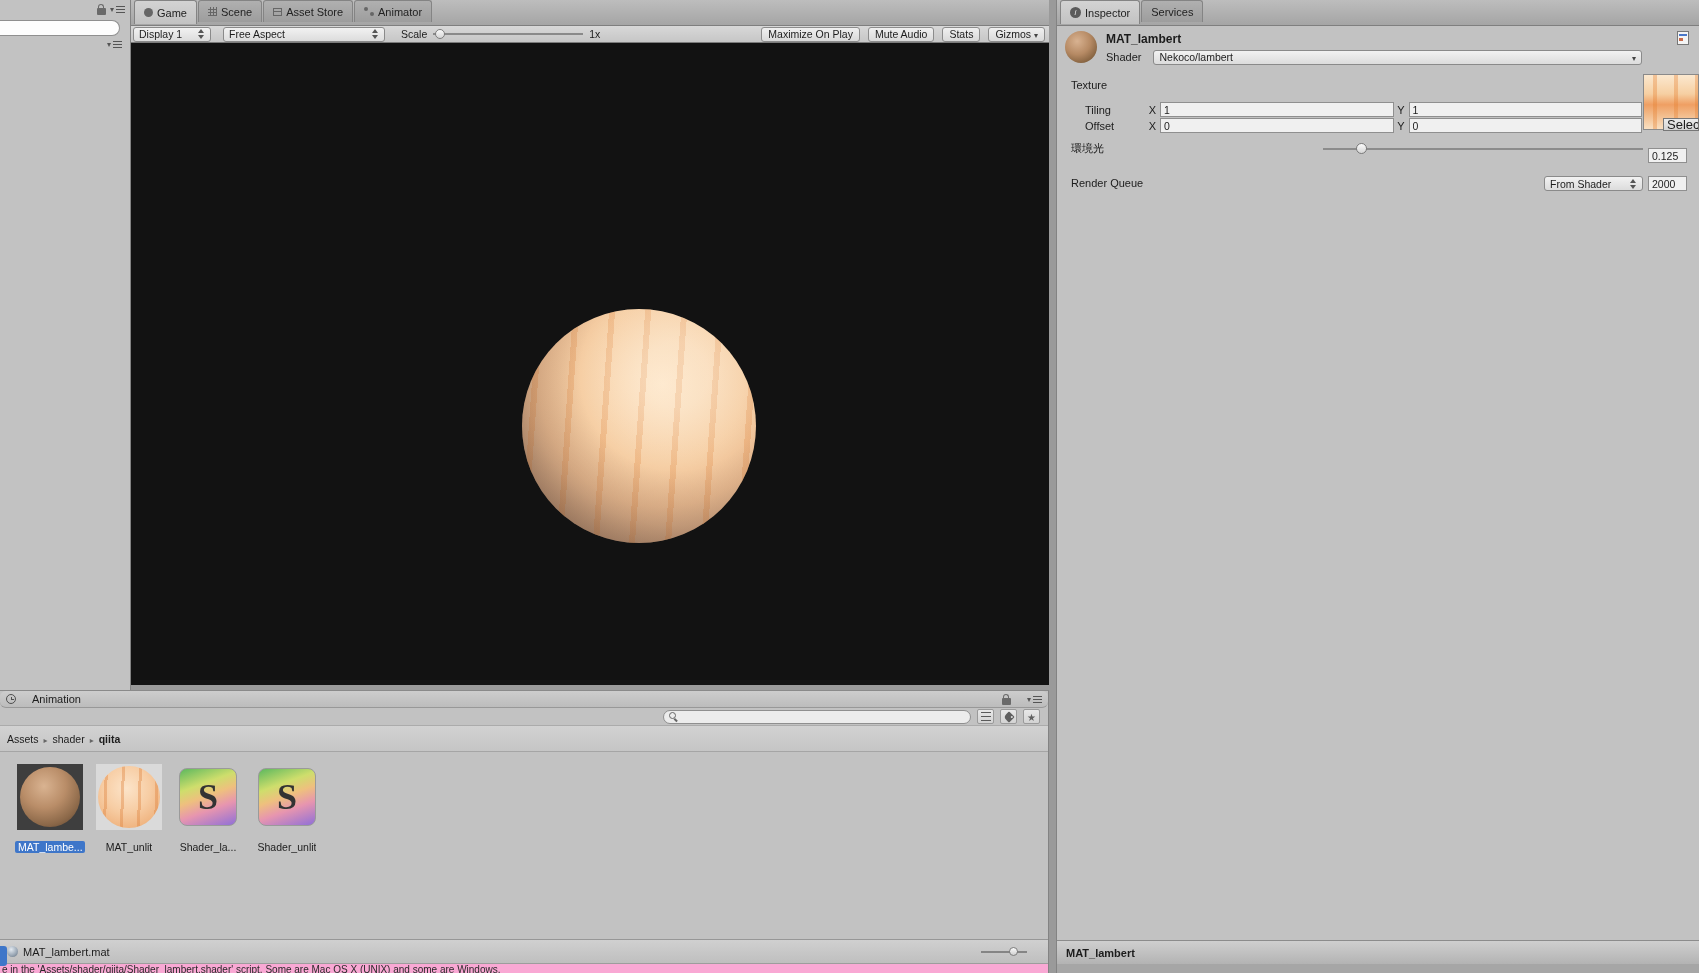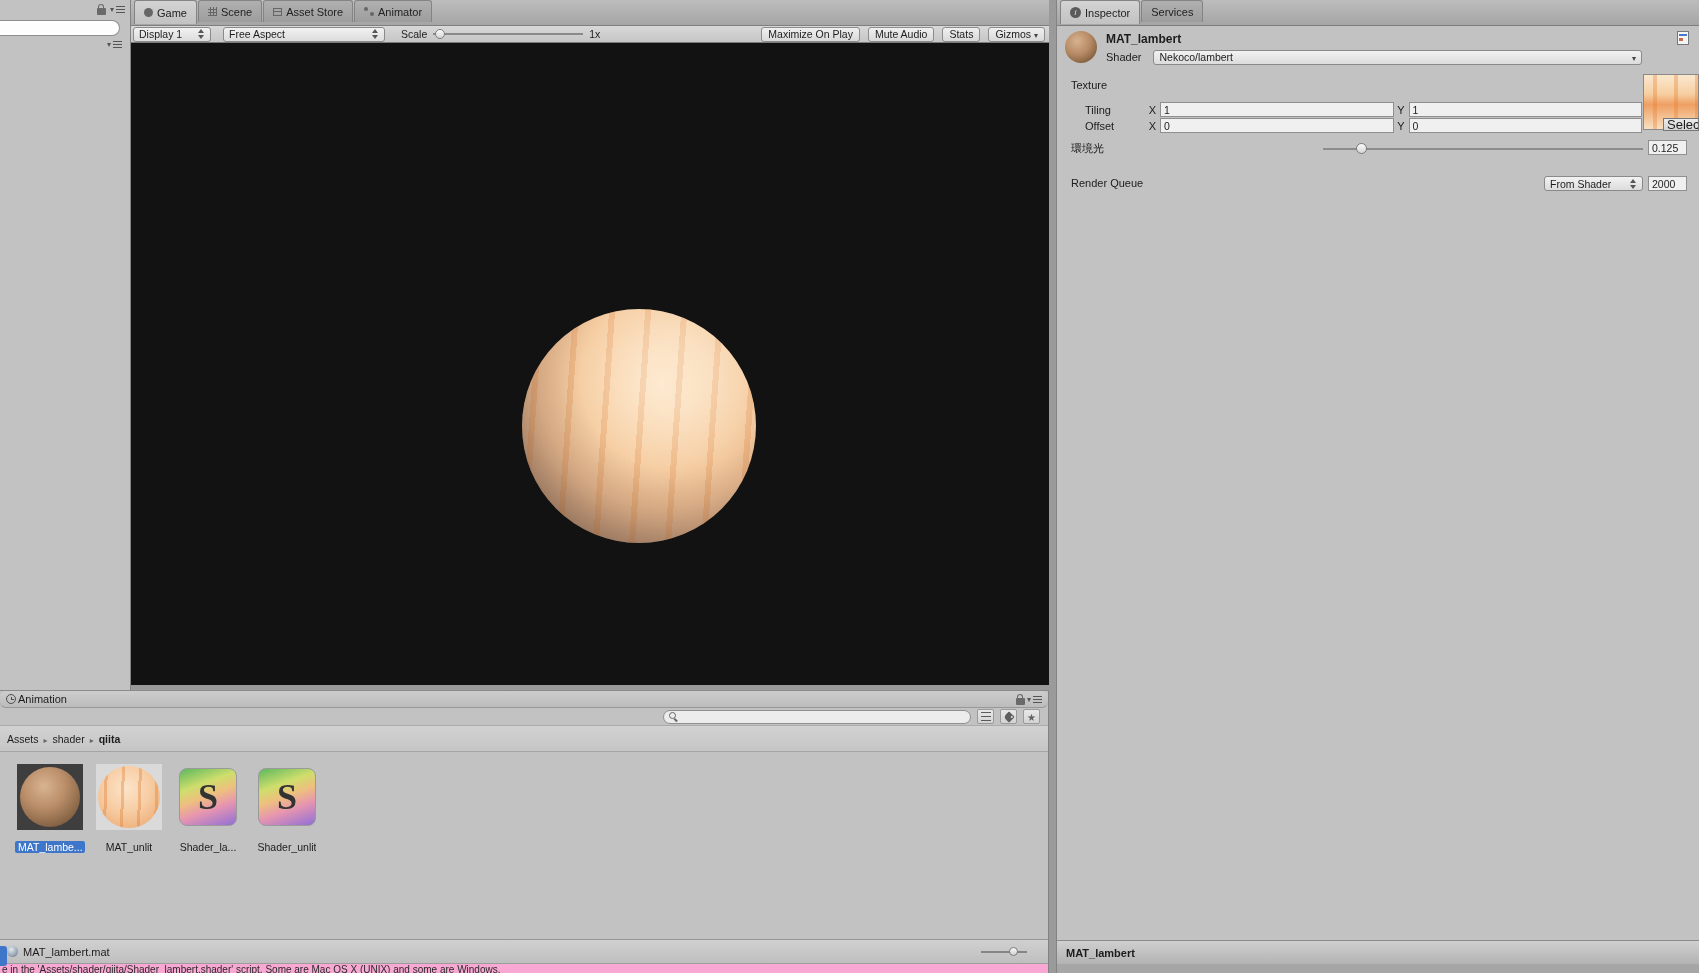--- a/index.html
+++ b/index.html
@@ -76,21 +76,21 @@
   .viewport { flex:1; position:relative; background:#121212; }
 
   .sphere { position:absolute; left:391px; top:266px; width:234px; height:234px; border-radius:50%;
     background: radial-gradient(circle at 60% 32%, #fde4c4 0%, #f6cfa5 38%, #ecbd93 58%, #c59c7e 82%, #8f715d 100%); }
   .sphere .stripes { position:absolute; inset:0; border-radius:50%;
     background: repeating-linear-gradient(94deg, rgba(226,138,70,0) 0 15px, rgba(222,132,62,0.32) 15px 21px, rgba(226,138,70,0) 21px 36px); opacity:.85; }
   .sphere .shade { position:absolute; inset:0; border-radius:50%;
     background: radial-gradient(circle at 66% 28%, rgba(255,248,238,0.28) 0 14%, rgba(0,0,0,0) 42%, rgba(64,42,30,0.18) 66%, rgba(52,34,24,0.55) 100%); }
 
   
-  .anim-header { height:17px; background:linear-gradient(#cdcdcd,#bcbcbc); border-bottom:1px solid #989898; display:flex; align-items:center; gap:2px; padding:0 6px;border-radius:6px; }
+  .anim-header { height:17px; background:linear-gradient(#cdcdcd,#bcbcbc); border-bottom:1px solid #989898; display:flex; align-items:center; gap:16px; padding:0 6px;border-radius:6px; }
   .bp-spacer { flex:1; }
   .search-row { height:18px; display:flex; align-items:center; padding:0 8px; gap:6px; border-bottom:1px solid #ababab; }
   .search-box { width:308px; height:14px; border:1px solid #8f8f8f; border-radius:7px; background:#ececec; display:flex; align-items:center; padding:0 5px; gap:4px; }
   .search-box input { flex:1; border:none; background:transparent; font-size:10px; outline:none; height:12px; }
   .sr-icon { width:17px; height:15px; display:flex; align-items:center; justify-content:center; border:1px solid #9a9a9a; border-radius:2px; background:linear-gradient(#e8e8e8,#d3d3d3); }
   .crumb-row { height:26px; display:flex; align-items:center; gap:5px; padding:0 7px; background:linear-gradient(#d2d2d2,#c5c5c5); border-bottom:1px solid #a5a5a5; }
   .crumb { font-size:10.5px; }
   .crumb.bold { font-weight:bold; }
   .crumb-sep::after { content:"\25B8"; color:#666; font-size:8px; }
   .proj-grid { flex:1; display:flex; align-items:flex-start; gap:9px; padding:12px 0 0 15px; position:relative; }
@@ -134,21 +134,21 @@
   .prow input.field { flex:1; min-width:0; }
   .tex-thumb { position:absolute; top:74px; right:0; width:56px; height:56px; border:1px solid #8a8a8a;
     background: linear-gradient(180deg, #fbe8cf 0%, #f6cfa2 35%, #ef9f63 55%, #f3bd8d 75%, #f9e0c2 100%); overflow:hidden; }
   .tex-thumb::after { content:""; position:absolute; inset:0;
     background: repeating-linear-gradient(90deg, rgba(230,130,50,0) 0 9px, rgba(228,126,46,0.35) 9px 13px, rgba(230,130,50,0) 13px 21px); }
   .select-btn { position:absolute; top:118px; right:0; width:36px; height:13px; border:1px solid #777; background:linear-gradient(#ececec,#d4d4d4); font-size:13px; line-height:11px; padding-left:3px; overflow:hidden; white-space:nowrap; }
   .amb-row { position:relative; height:16px; margin-top:7px; }
   .amb-label { position:absolute; left:14px; top:1px; }
   .amb-track { position:absolute; left:266px; top:8px; width:320px; height:2px; background:#8c8c8c; }
   .amb-knob { position:absolute; left:299px; top:3px; width:11px; height:11px; border-radius:50%; background:linear-gradient(#fbfbfb,#d6d6d6); border:1px solid #7a7a7a; }
-  .amb-value { position:absolute; left:591px; top:0; width:39px; }
+  .amb-value { position:absolute; left:591px; top:8px; width:39px; }
   .rq-row { position:relative; height:16px; margin-top:20px; }
   .rq-label { position:absolute; left:14px; top:1px; }
   .rq-dd { position:absolute; left:487px; top:0; width:99px; }
   .rq-value { position:absolute; left:591px; top:0; width:39px; }
   .dsgi-row { position:relative; height:16px; margin-top:5px; }
   .dsgi-label { position:absolute; left:14px; top:1px; color:#8f8f8f; }
   .checkbox { position:absolute; left:591px; top:1px; width:13px; height:13px; background:#dcdcdc; border:1px solid #909090; border-radius:2px; }
   .pv-header { position:absolute; left:0; right:0; top:940px; height:24px; background:linear-gradient(#cfcfcf,#b3b3b3); border-top:1px solid #8c8c8c; display:flex; align-items:center; padding:0 9px; font-weight:bold; font-size:11px; }
   .pv-body { position:absolute; left:0; right:0; top:964px; bottom:0; background:#a6a6a6; }
 </style>

